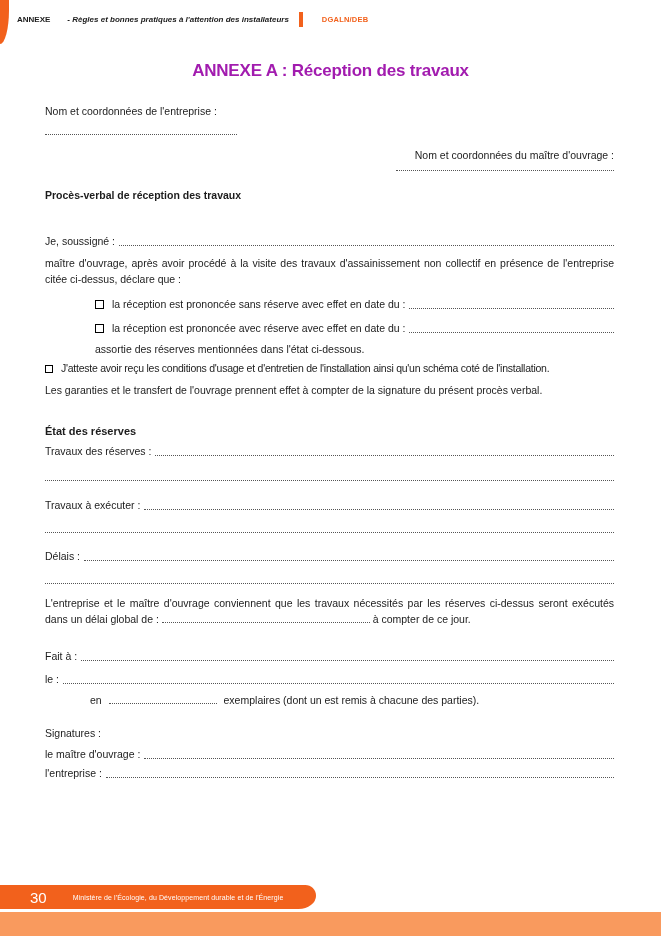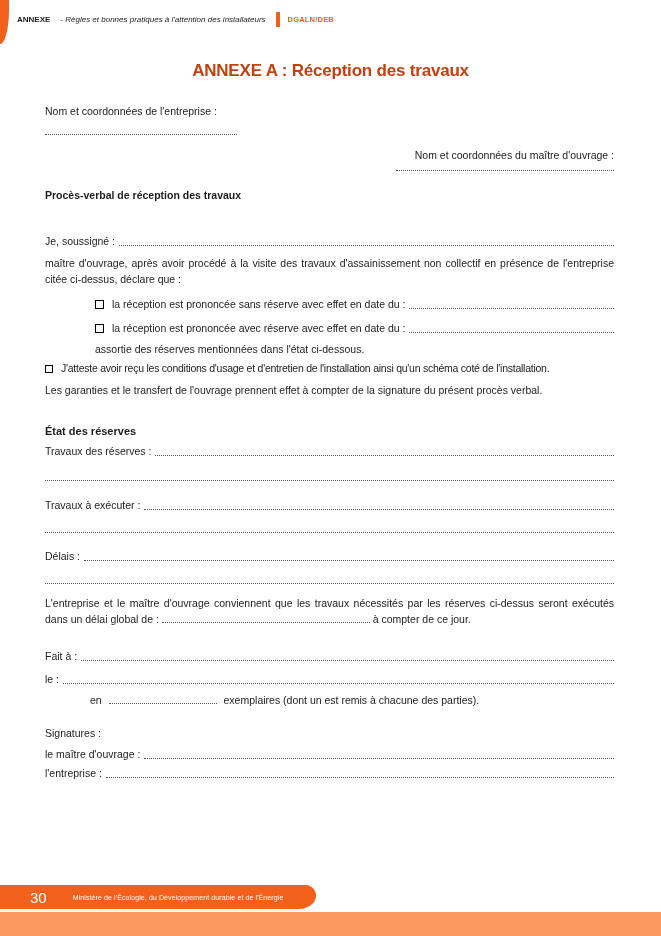--- a/index.html
+++ b/index.html
@@ -17,28 +17,28 @@
     background:#F2611C;
     border-bottom-right-radius:9px 34px;
   }
   
   .header{
     position:absolute;left:17px;top:12px;right:20px;
     display:flex;align-items:center;
     font-size:8px;line-height:10px;white-space:nowrap;
   }
   .header .brand{font-weight:bold;}
-  .header .subtitle{font-style:italic;margin-left:10px;}
+  .header .subtitle{font-style:italic;margin-left:17px;font-weight:bold;}
   .header .vbar{width:4px;height:15px;background:#F2611C;margin:0 8px 0 10px;}
-  .header .dept{color:#F2611C;font-weight:bold;font-size:7.5px;letter-spacing:.2px;}
+  .header .dept{color:#F2611C;font-weight:bold;font-size:7.5px;letter-spacing:.2px;margin-left:11px;}
   
   .title{
     position:absolute;left:0;top:61px;width:100%;
     text-align:center;font-weight:bold;font-size:17px;
-    color:#c2410c;letter-spacing:-0.2px;
+    color:#a21caf;letter-spacing:-0.2px;
   }
   
   .blk{position:absolute;left:45px;width:569px;font-size:10.5px;line-height:16px;}
   .bold{font-weight:bold;}
   .tight{letter-spacing:-0.25px;}
   .just{text-align:justify;}
   .right{text-align:right;}
   
   .dotrow{display:flex;align-items:flex-end;}
   .dotrow .lbl{white-space:nowrap;padding-right:4px;}

